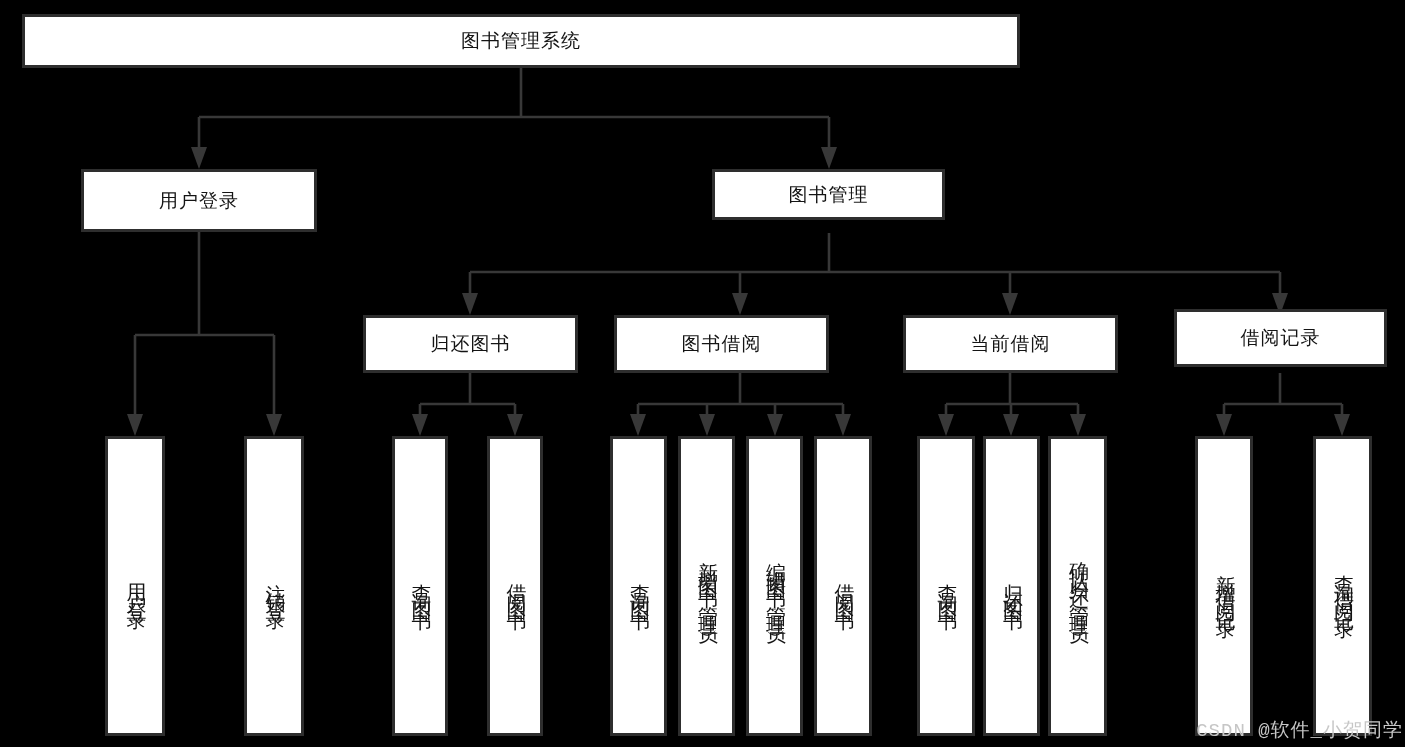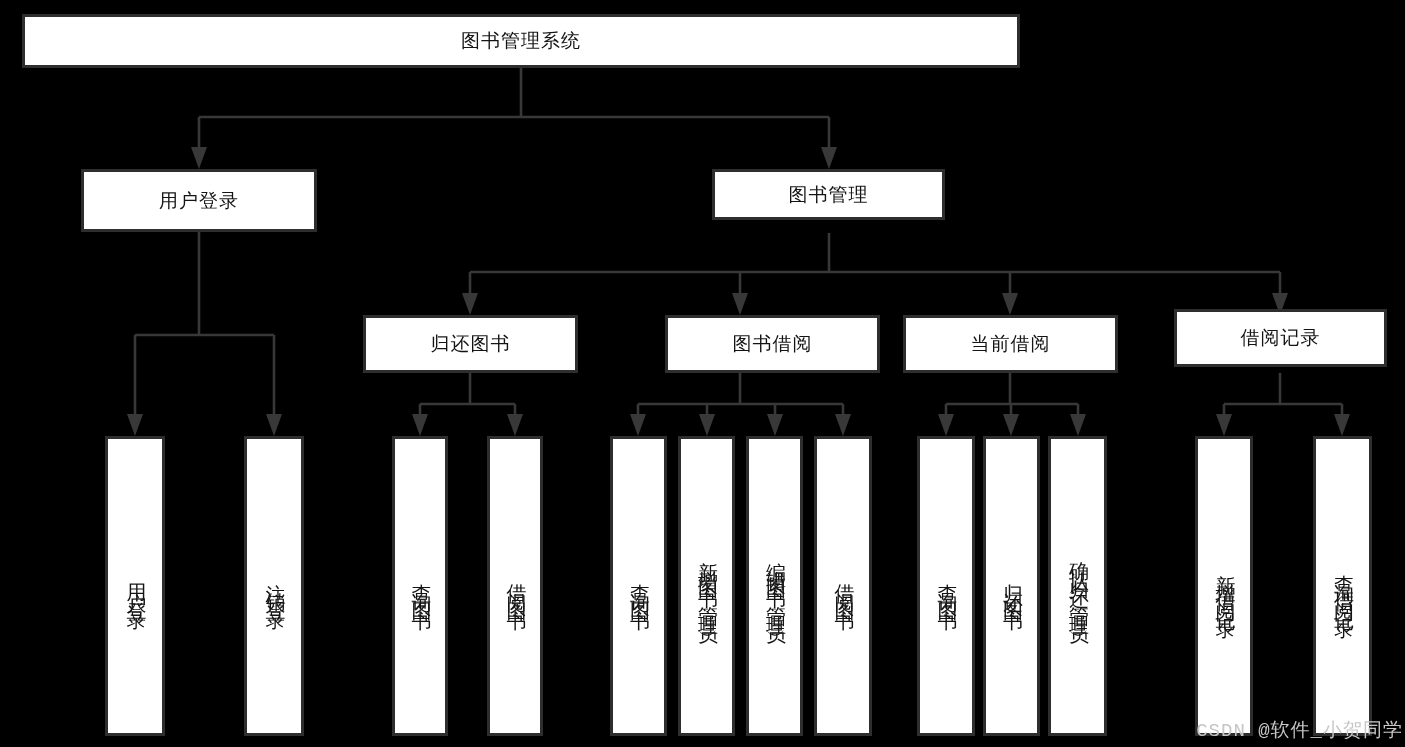--- a/index.html
+++ b/index.html
@@ -101,21 +101,21 @@
   <div class="box h" style="left:81px;top:169px;width:236px;height:63px">
     <span>用户登录</span>
   </div>
   <div class="box h" style="left:712px;top:169px;width:233px;height:51px">
     <span>图书管理</span>
   </div>
 
   <div class="box h" style="left:363px;top:315px;width:215px;height:58px">
     <span>归还图书</span>
   </div>
-  <div class="box h" style="left:665px;top:315px;width:215px;height:58px">
+  <div class="box h" style="left:614px;top:315px;width:215px;height:58px">
     <span>图书借阅</span>
   </div>
   <div class="box h" style="left:903px;top:315px;width:215px;height:58px">
     <span>当前借阅</span>
   </div>
   <div class="box h" style="left:1174px;top:309px;width:213px;height:58px">
     <span>借阅记录</span>
   </div>
 
   <div class="box v" style="left:105px;top:436px;width:60px;height:300px">

